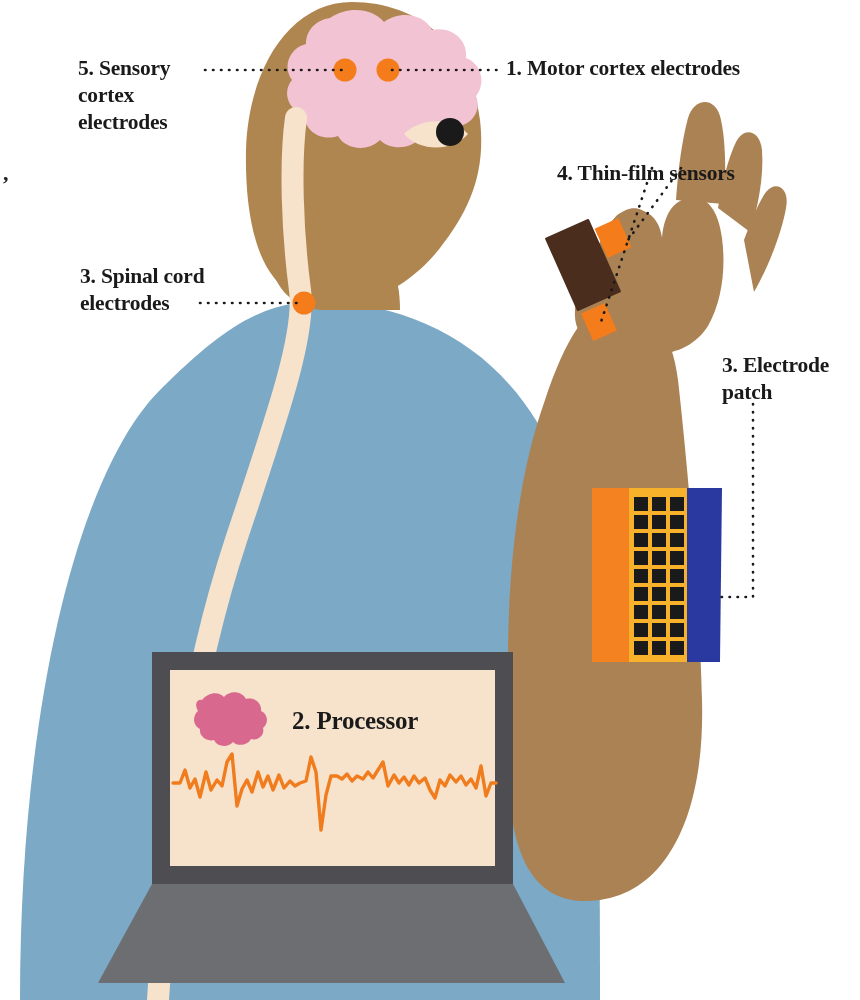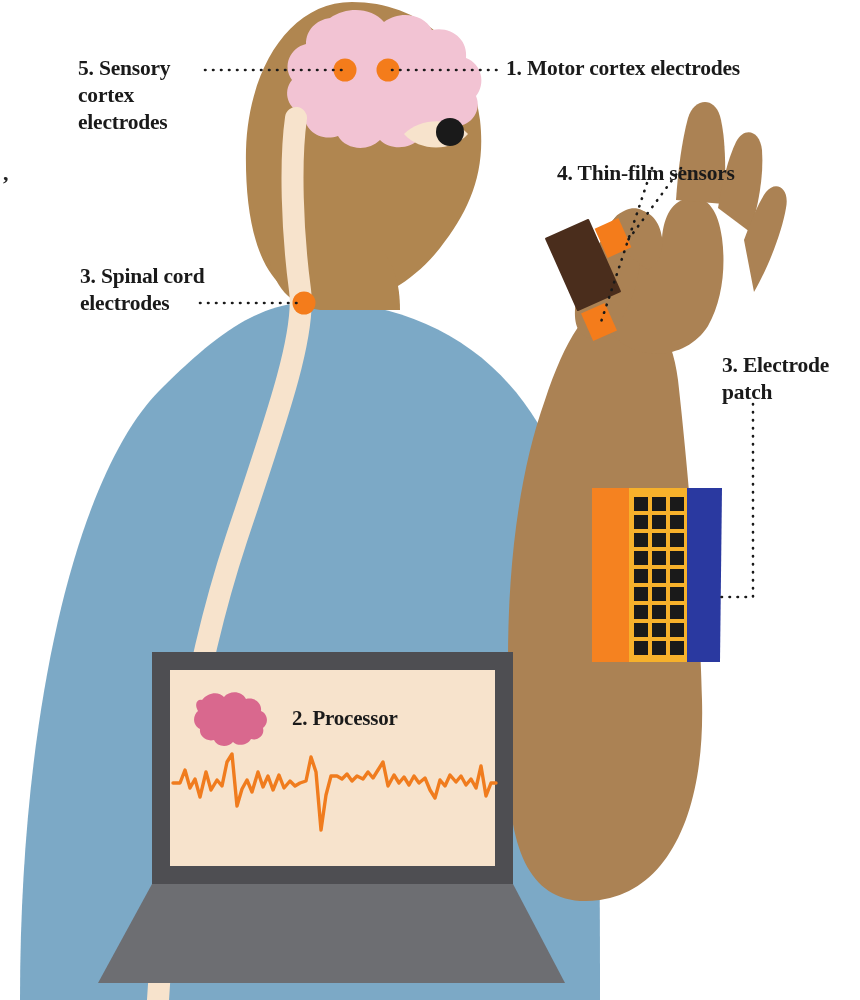--- a/index.html
+++ b/index.html
@@ -38,21 +38,21 @@
     letter-spacing: -0.2px;
     white-space: pre-line;
   }
   #label-5  { left: 78px;  top: 55px;  width: 170px; }
   #label-1  { left: 506px; top: 55px;  width: 330px; }
   #label-4  { left: 557px; top: 136px; width: 290px; margin-top: 24px; }
   #label-3  { left: 722px; top: 352px; width: 140px; }
   #label-6  { left: 80px;  top: 263px; width: 240px; }
   #label-2  {
     left: 292px; top: 705px; width: 200px;
-    font-size: 21px;
+    font-size: 25px;
   }
   .tick-artifact {
     position: absolute;
     left: 3px; top: 160px;
     font-size: 22px;
     font-weight: bold;
     color: #222;
     font-family: "Liberation Serif", serif;
   }
 </style>

